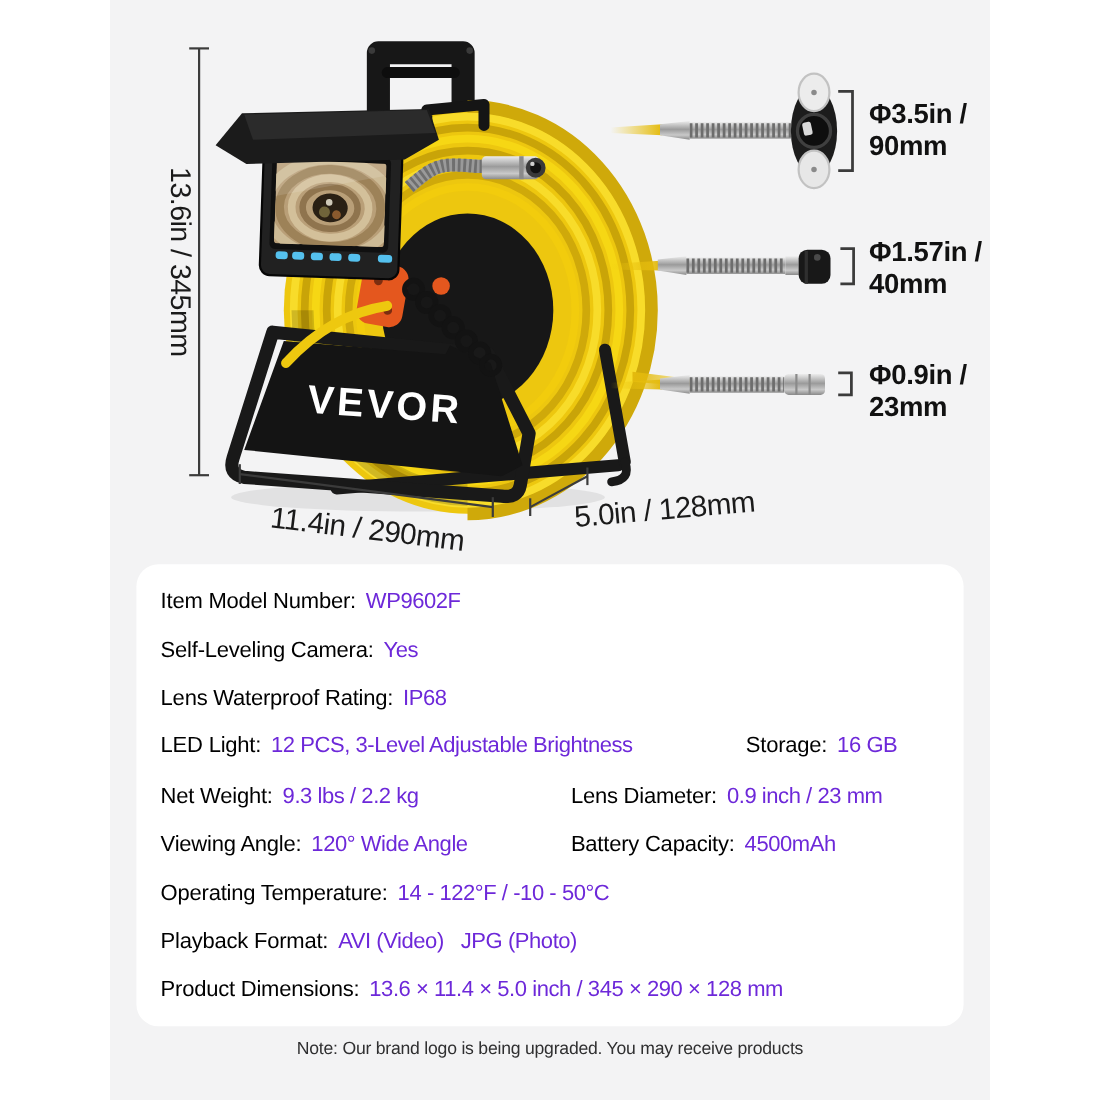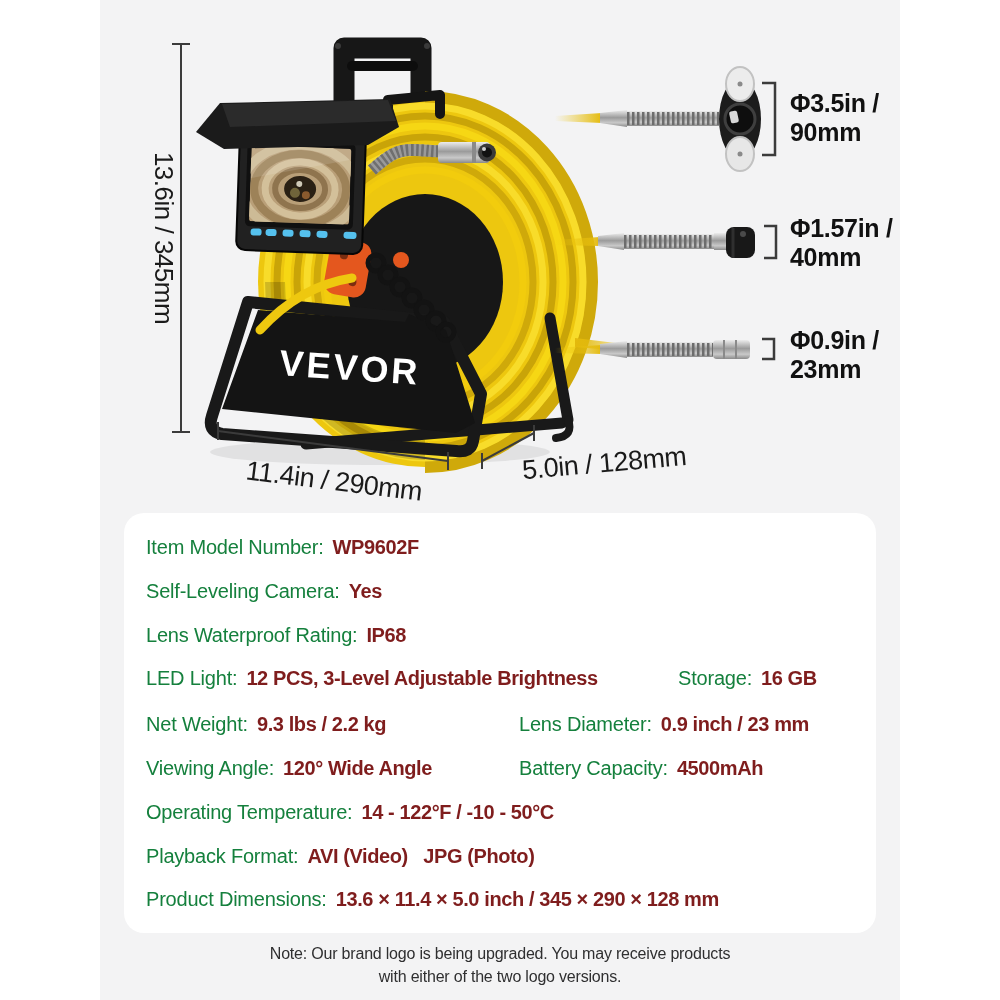--- a/index.html
+++ b/index.html
@@ -9,22 +9,22 @@
     -webkit-font-smoothing:antialiased;
   }
   .stage{position:absolute;left:100px;top:0;width:800px;height:1000px;background:#f3f3f4;}
   .diagram{position:absolute;left:100px;top:0;width:800px;height:513px;}
 
   .spec-panel{
     position:absolute;left:124px;top:513px;width:752px;height:420px;
     background:#ffffff;border-radius:20px;
   }
   .spec-row{position:absolute;left:22px;right:16px;height:26px;font-size:20px;line-height:26px;white-space:nowrap;}
-  .spec-row .lbl{color:#15803d;letter-spacing:-0.2px;}
-  .spec-row .val{color:#7f1d1d;font-weight:700;margin-left:9px;letter-spacing:-0.4px;white-space:pre;}
+  .spec-row .lbl{color:#000000;letter-spacing:-0.2px;}
+  .spec-row .val{color:#6d28d9;font-weight:400;margin-left:9px;letter-spacing:-0.4px;white-space:pre;}
   .spec-row .right{position:absolute;top:0;}
   .r1{top:21px}.r2{top:65px}.r3{top:109px}.r4{top:152px}.r5{top:198px}
   .r6{top:242px}.r7{top:286px}.r8{top:330px}.r9{top:373px}
   .off-a{left:373px}.off-b{left:532px}.off-c{left:484px}
 
   .note{
     position:absolute;left:100px;top:942px;width:800px;text-align:center;
     font-size:16px;line-height:23px;color:#2f2f30;letter-spacing:-0.2px;
   }
   .note span{display:block;}
@@ -250,14 +250,13 @@
   <div class="spec-row r8">
     <span class="lbl">Playback Format:</span><span class="val">AVI (Video)   JPG (Photo)</span>
   </div>
   <div class="spec-row r9">
     <span class="lbl">Product Dimensions:</span><span class="val">13.6 × 11.4 × 5.0 inch / 345 × 290 × 128 mm</span>
   </div>
 </div>
 
 <div class="note">
   <span>Note: Our brand logo is being upgraded. You may receive products</span>
-  <span>with either of the two logo versions.</span>
 </div>
 
 </body></html>

